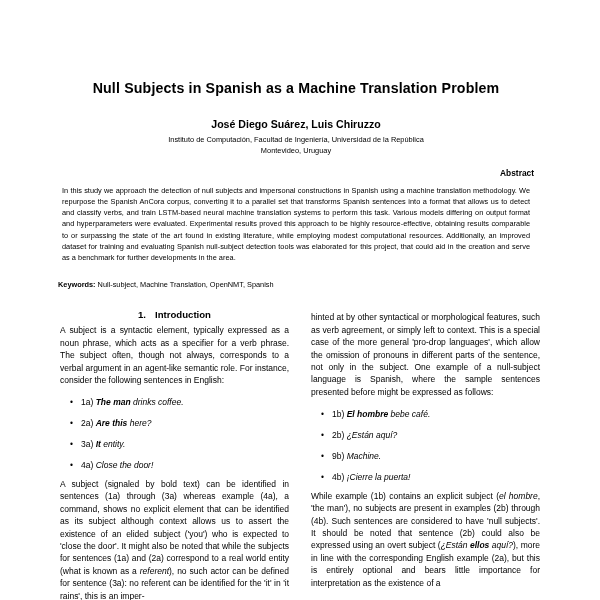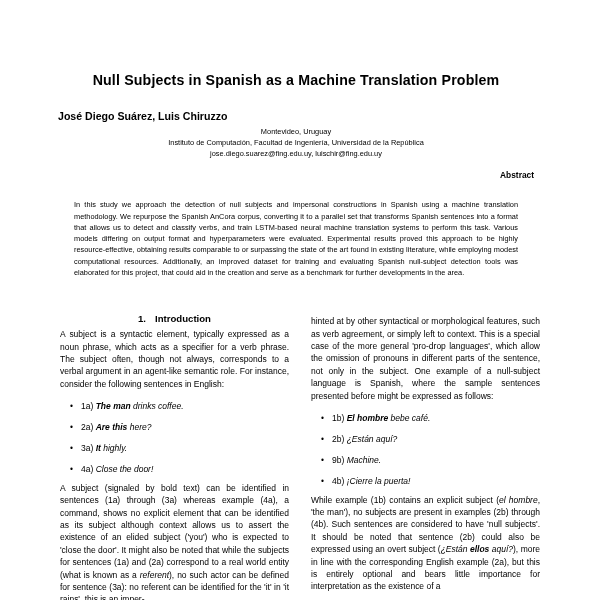--- a/index.html
+++ b/index.html
@@ -15,35 +15,36 @@
     font-family: "Liberation Sans", sans-serif;
     color: #000000;
     -webkit-font-smoothing: antialiased;
   }
   .page {
     width: 592px;
     height: 600px;
     position: relative;
     background: #ffffff;
     box-sizing: border-box;
-    padding: 4px 58px;
+    padding: 12px 58px;
     overflow: hidden;
   }
 
   
   .title {
     text-align: center;
     font-size: 14.2px;
     font-weight: bold;
     letter-spacing: 0.15px;
     margin: 0;
     padding-top: 68px;
     line-height: 1.2;
   }
   .authors {
+    text-align: center;
     font-size: 10.6px;
     font-weight: bold;
     margin: 0;
     padding-top: 21px;
     line-height: 1.25;
   }
   .affiliation {
     text-align: center;
     font-size: 7.4px;
     margin: 0;
@@ -58,21 +59,21 @@
     font-size: 8.4px;
     font-weight: bold;
     margin: 0;
     padding-top: 11px;
     padding-bottom: 3px;
   }
   .abstract-body {
     font-size: 7.35px;
     line-height: 1.53;
     text-align: justify;
-    margin: 16px;
+    margin: 4px;
     letter-spacing: 0.02px;
   }
   .keywords {
     font-size: 7.35px;
     line-height: 1.5;
     margin: 0;
     padding-top: 12px;
     text-align: left;
   }
   .keywords .kw-label { font-weight: bold; }
@@ -132,48 +133,50 @@
 </head>
 <body>
 
 <div class="page">
 
   <h1 class="title">Null Subjects in Spanish as a Machine Translation Problem</h1>
 
   <div class="authors">José Diego Suárez, Luis Chiruzzo</div>
 
   <div class="affiliation">
+    <span class="affiliation-line">Instituto de Computación, Facultad de Ingeniería, Universidad de la República</span>
     <span class="affiliation-line">Montevideo, Uruguay</span>
-    <span class="affiliation-line">Instituto de Computación, Facultad de Ingeniería, Universidad de la República</span>
-    <span class="affiliation-line">jose.diego.suarez@fing.edu.uy, luischir@fing.edu.uy</span>
   </div>
 
   <div class="abstract-heading">Abstract</div>
   <p class="abstract-body">In this study we approach the detection of null subjects and impersonal constructions in Spanish using a machine translation methodology. We repurpose the Spanish AnCora corpus, converting it to a parallel set that transforms Spanish sentences into a format that allows us to detect and classify verbs, and train LSTM-based neural machine translation systems to perform this task. Various models differing on output format and hyperparameters were evaluated. Experimental results proved this approach to be highly resource-effective, obtaining results comparable to or surpassing the state of the art found in existing literature, while employing modest computational resources. Additionally, an improved dataset for training and evaluating Spanish null-subject detection tools was elaborated for this project, that could aid in the creation and serve as a benchmark for further developments in the area.</p>
 
+  <p class="keywords">
+    <span class="kw-label">Keywords:</span><span> <span>Null-subject, Machine Translation, OpenNMT, Spanish</span></span>
+  </p>
 
   <div class="columns">
 
     <div class="col">
 
       <div class="section-heading">
         <span class="secnum">1.</span><span>Introduction</span>
       </div>
 
       <p class="para tight">A subject is a syntactic element, typically expressed as a noun phrase, which acts as a specifier for a verb phrase. The subject often, though not always, corresponds to a verbal argument in an agent-like semantic role. For instance, consider the following sentences in English:</p>
 
       <ul class="examples">
         <li>
           <span class="bullet">•</span><span class="ex-label">1a)</span> <span class="ex-subject">The man</span><span class="ex-pred"> drinks coffee.</span>
         </li>
         <li>
           <span class="bullet">•</span><span class="ex-label">2a)</span> <span class="ex-subject">Are this</span><span class="ex-pred"> here?</span>
         </li>
         <li>
-          <span class="bullet">•</span><span class="ex-label">3a)</span> <span class="ex-subject">It</span><span class="ex-pred"> highly.</span>
+          <span class="bullet">•</span><span class="ex-label">3a)</span> <span class="ex-subject">It</span><span class="ex-pred"> entity.</span>
         </li>
         <li>
           <span class="bullet">•</span><span class="ex-label">4a)</span> <span class="ex-pred">Close the door!</span>
         </li>
       </ul>
 
       <p class="para"><span>A subject (signaled by bold text) can be identified in sentences (1a) through (3a) whereas example (4a), a command, shows no explicit element that can be identified as its subject although context allows us to assert the existence of an elided subject ('you') who is expected to 'close the door'. It might also be noted that while the subjects for sentences (1a) and (2a) correspond to a real world entity (what is known as a </span><em>referent</em><span>), no such actor can be defined for sentence (3a): no referent can be identified for the 'it' in 'it rains', this is an imper-</span></p>
 
     </div>
 

